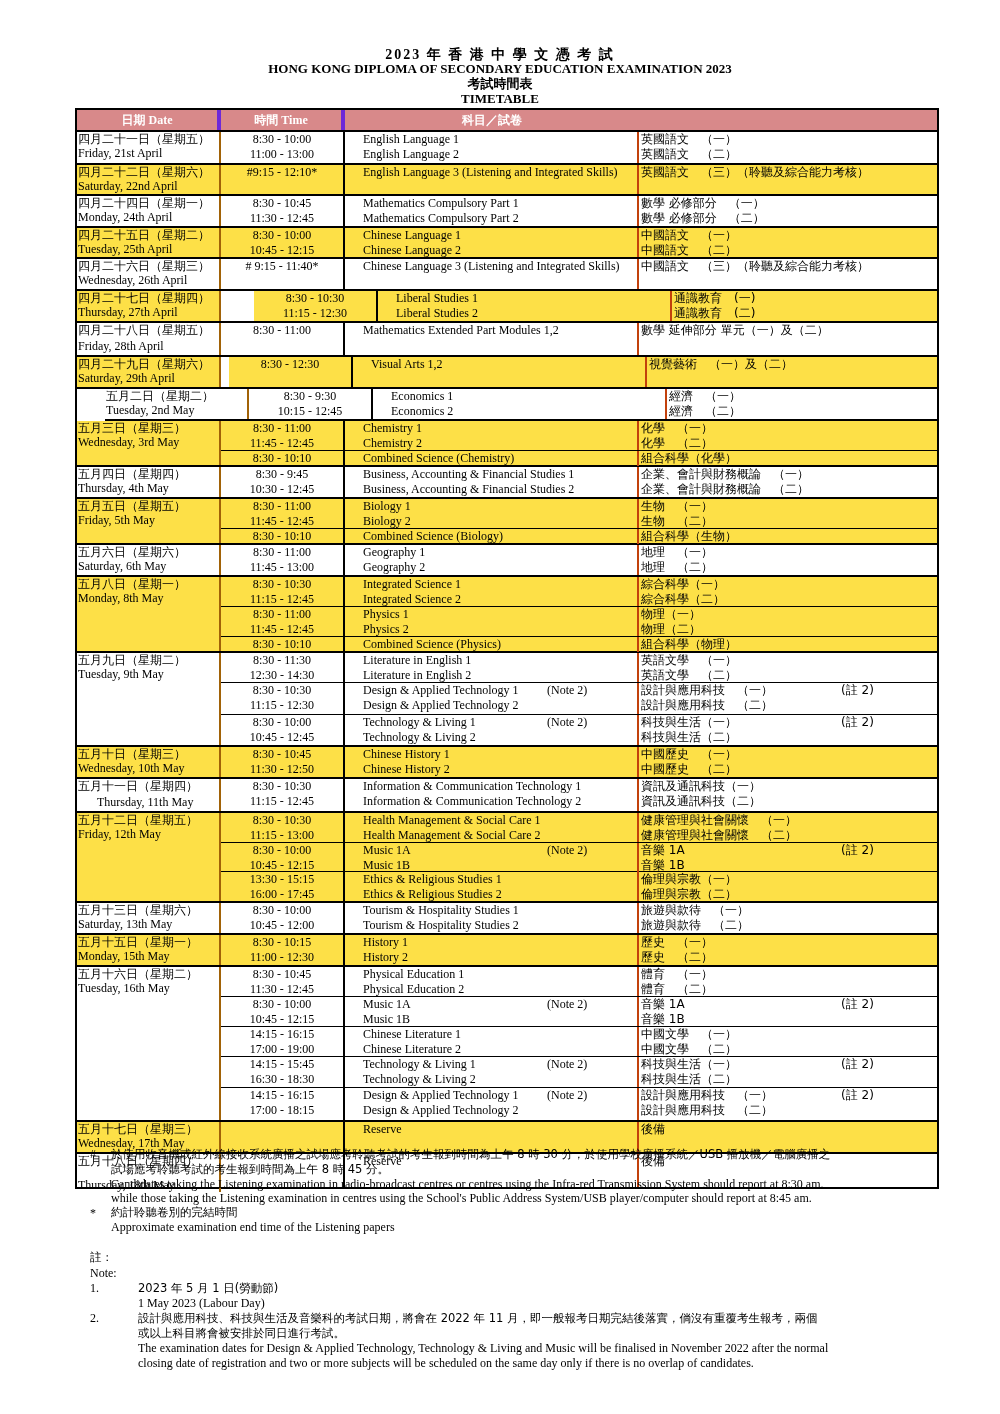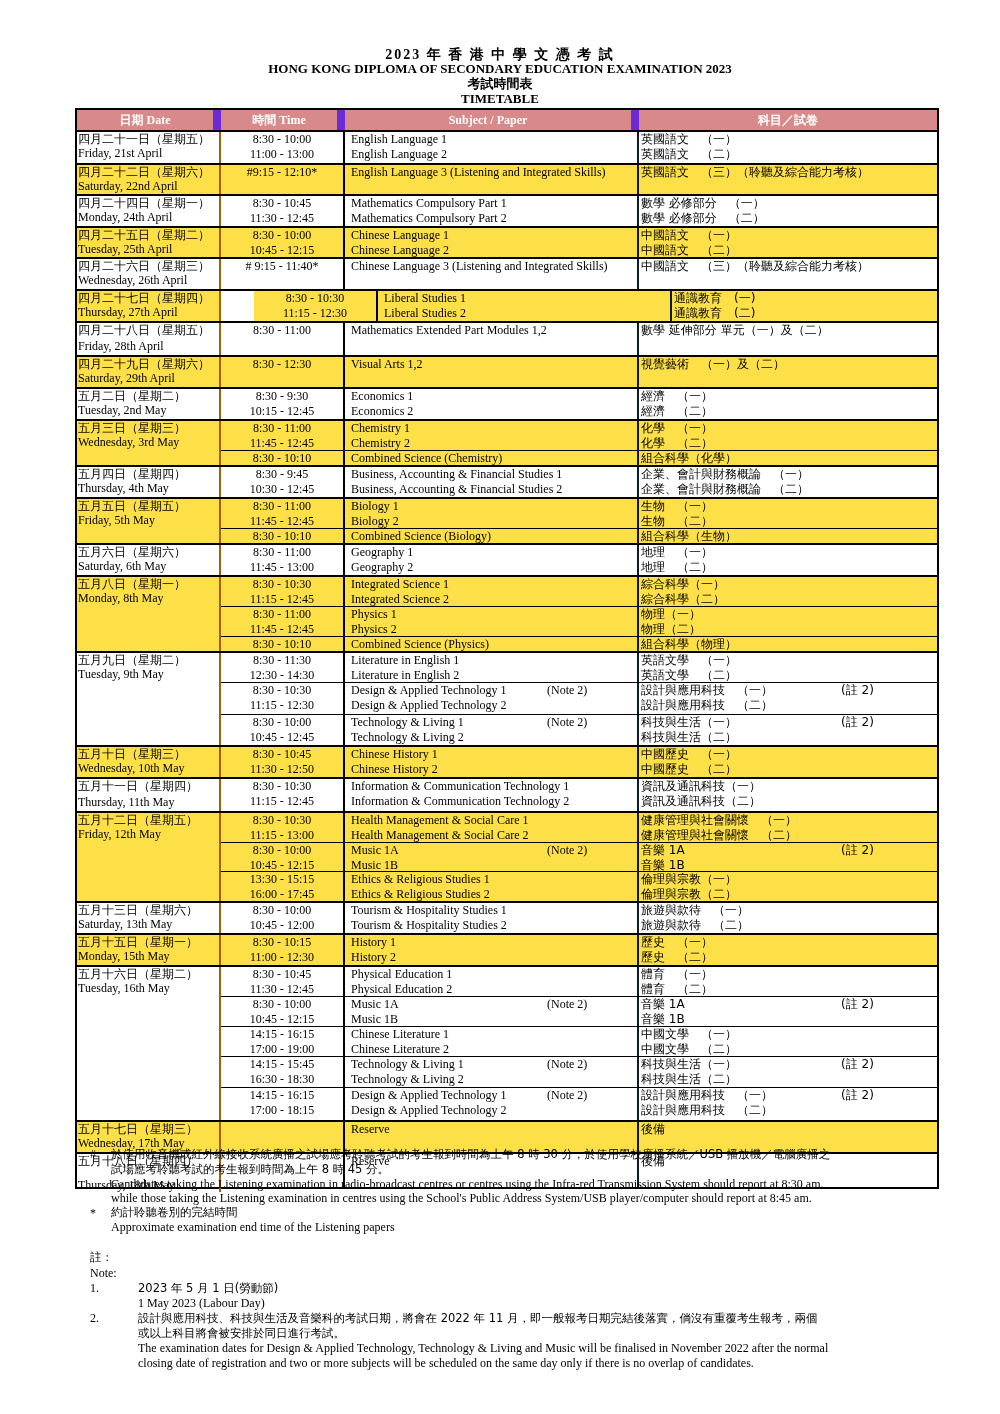--- a/index.html
+++ b/index.html
@@ -8,54 +8,53 @@
   .title { position:absolute; left:0; width:1000px; text-align:center; font-weight:bold; line-height:14px; }
   .t1 { top:48px; font-size:14px; letter-spacing:2px; }
   .t2 { top:62px; font-size:13px; }
   .t3 { top:77px; font-size:13px; }
   .t4 { top:92px; font-size:13px; }
 
   #tbl { position:absolute; left:75px; top:108px; width:864px; border:2px solid #000; box-sizing:border-box; }
   .hdr { display:grid; grid-template-columns:144px 124px 294px 1fr; background:#d8898a; height:20px;
          border-bottom:2px solid #000; }
   .hdr div { color:#fff; font-weight:bold; font-size:12px; text-align:center; line-height:20px;
-             border-right:8px solid #6d28d9; }
+             border-right:4px solid #6d28d9; }
   .hdr div:last-child { border-right:none;border-radius:8px; }
 
   .day { display:grid; grid-template-columns:144px 1fr; border-bottom:2px solid #000; }
   .day:last-child { border-bottom:none; }
   .day.shade .datecell, .day.shade .sub { background:#fde047; }
   .datecell { border-right:2px solid #a16207; font-size:12px; line-height:14px; padding-left:1px; }
   .datecell span { display:block; white-space:nowrap; }
   .subs { display:flex; flex-direction:column; }
   .sub { display:grid; grid-template-columns:124px 294px 1fr; border-bottom:1px solid #000; }
   .sub:last-child { border-bottom:none; }
   .tcell { border-right:2px solid #000; text-align:center; font-size:12px; line-height:14px; }
-  .scell { border-right:2px solid #0f172a; font-size:12px; line-height:14px; padding-left:6px; position:relative; }
+  .scell { border-right:2px solid #c2410c; font-size:12px; line-height:14px; padding-left:18px; position:relative; }
   .ccell { font-size:12px; line-height:14px; padding-left:2px; position:relative; font-family:"DejaVu Sans",sans-serif; }
   .line { display:block; white-space:nowrap; height:14.5px; }
   .note-en { position:absolute; left:202px; top:0; }
   .note-zh { position:absolute; left:202px; top:0; }
 
   .fn { position:absolute; font-size:12px; line-height:14px; }
   .fn-zh { font-family:"DejaVu Sans",sans-serif; font-size:11.5px; }
 </style>
 </head>
 <body>
 
 <div class="title t1">2023 年 香 港 中 學 文 憑 考 試</div>
 <div class="title t2">HONG KONG DIPLOMA OF SECONDARY EDUCATION EXAMINATION 2023</div>
 <div class="title t3">考試時間表</div>
 <div class="title t4">TIMETABLE</div>
 
 <div id="tbl">
   <div class="hdr">
     <div>日期 Date</div>
     <div>時間 Time</div>
-    <div>Subject / Paper</div>
     <div>科目／試卷</div>
   </div>
   <div id="rows">
       <div class="day" style="height: 31px;">
         <div class="datecell">
           <span>四月二十一日（星期五）</span>
           <span>Friday, 21st April</span>
         </div>
         <div class="subs">
           <div class="sub" style="height: 31px;">
@@ -190,40 +189,40 @@
             </div>
             <div class="scell">
               <span class="line">Mathematics Extended Part Modules 1,2</span>
             </div>
             <div class="ccell">
               <span class="line">數學 延伸部分 單元（一）及（二）</span>
             </div>
           </div>
         </div>
       </div>
-      <div class="day shade" style="height: 30px;">
+      <div class="day shade" style="height: 30px; gap: 8px;">
         <div class="datecell">
           <span>四月二十九日（星期六）</span>
           <span>Saturday, 29th April</span>
         </div>
         <div class="subs">
           <div class="sub" style="height: 30px;">
             <div class="tcell">
               <span class="line">8:30 - 12:30</span>
             </div>
             <div class="scell">
               <span class="line">Visual Arts 1,2</span>
             </div>
             <div class="ccell">
               <span class="line">視覺藝術　（一）及（二）</span>
             </div>
           </div>
         </div>
       </div>
-      <div class="day" style="height: 30px;">
+      <div class="day" style="height: 30px; margin-left: 28px;">
         <div class="datecell">
           <span>五月二日（星期二）</span>
           <span>Tuesday, 2nd May</span>
         </div>
         <div class="subs">
           <div class="sub" style="height: 30px;">
             <div class="tcell">
               <span class="line">8:30 - 9:30</span>
               <span class="line">10:15 - 12:45</span>
             </div>
@@ -467,21 +466,21 @@
             <div class="ccell">
               <span class="line">中國歷史　（一）</span>
               <span class="line">中國歷史　（二）</span>
             </div>
           </div>
         </div>
       </div>
       <div class="day" style="height: 32px;">
         <div class="datecell">
           <span>五月十一日（星期四）</span>
-          <span style="margin-top: 2px;">Thursday, 11th May</span>
+          <span style="margin-top: 2px; padding-left: 19px;">Thursday, 11th May</span>
         </div>
         <div class="subs">
           <div class="sub" style="height: 32px;">
             <div class="tcell">
               <span class="line">8:30 - 10:30</span>
               <span class="line">11:15 - 12:45</span>
             </div>
             <div class="scell">
               <span class="line">Information &amp; Communication Technology 1</span>
               <span class="line">Information &amp; Communication Technology 2</span>

